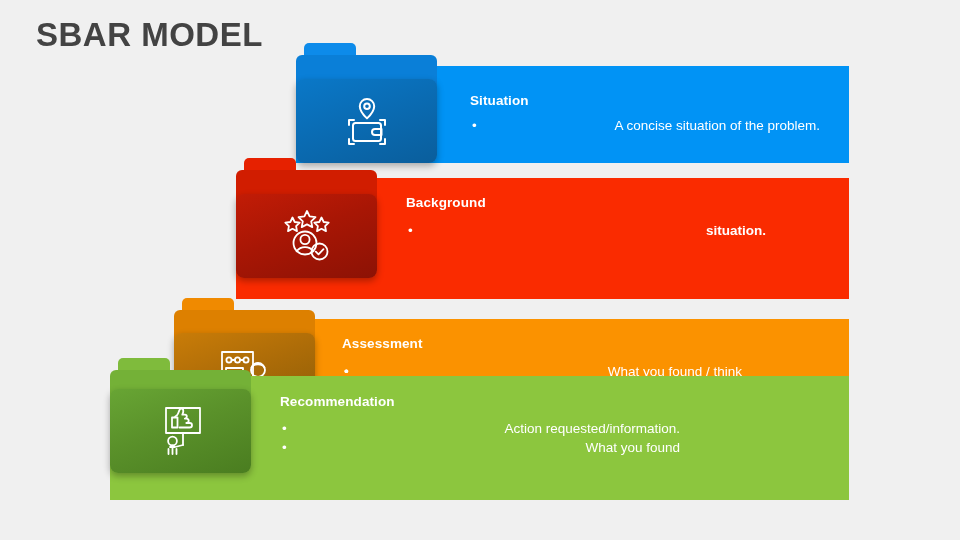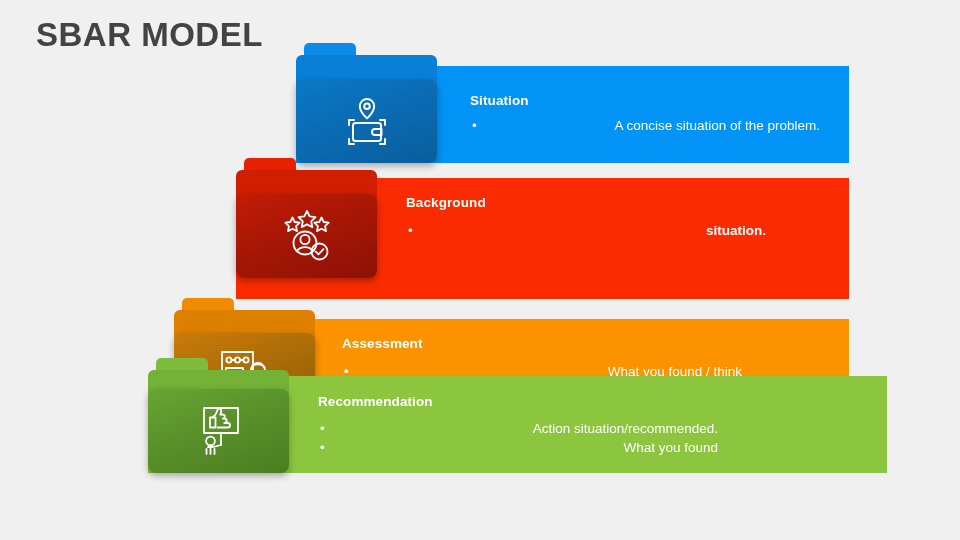--- a/index.html
+++ b/index.html
@@ -205,28 +205,28 @@
             <path d="M38.5 28.2L42 34l3.5-5.8"></path>
             <path d="M42 34l-3.3 14M42 34l3.3 14"></path>
             <path d="M36.5 29.4C32 31 30 35 30 40v10"></path>
             <path d="M47.5 29.4C52 31 54 35 54 40v10"></path>
           </svg>
         </div>
       </div>
     </div>
   </div>
 
-  <div class="row" style="left:110px; top:376px; width:739px; height:97px;margin-left:38px;">
+  <div class="row" style="left:110px; top:376px; width:739px; height:124px;">
     <div class="band" style="left:0; width:739px; background:#8cc63e;"></div>
 
     <div class="band-heading" style="left:170px; top:18px;">Recommendation</div>
     <ul class="bullets" style="left:170px; top:43px; width:400px;">
       <li style="line-height:19px;">
         <span class="dot" style="line-height:19px;">•</span>
-        <span>Action situation/recommended.</span>
+        <span>Action requested/information.</span>
       </li>
       <li style="line-height:19px;">
         <span class="dot" style="line-height:19px;">•</span>
         <span>What you found</span>
       </li>
     </ul>
 
     <div class="folder" style="left:0px; top:-18px; width:141px; height:115px;">
       <div class="tab" style="background:#7fbb3c;"></div>
       <div class="back" style="background:#74b137;"></div>

